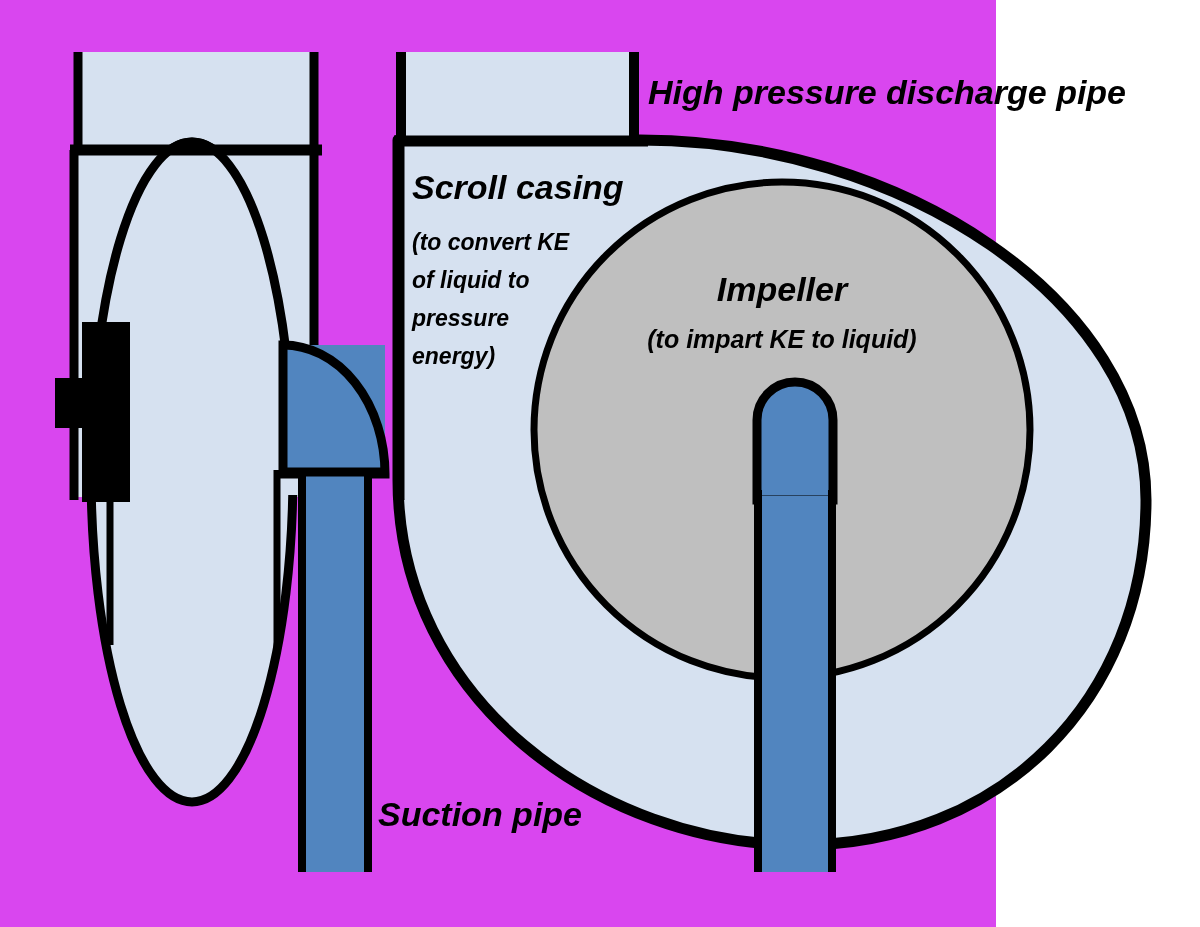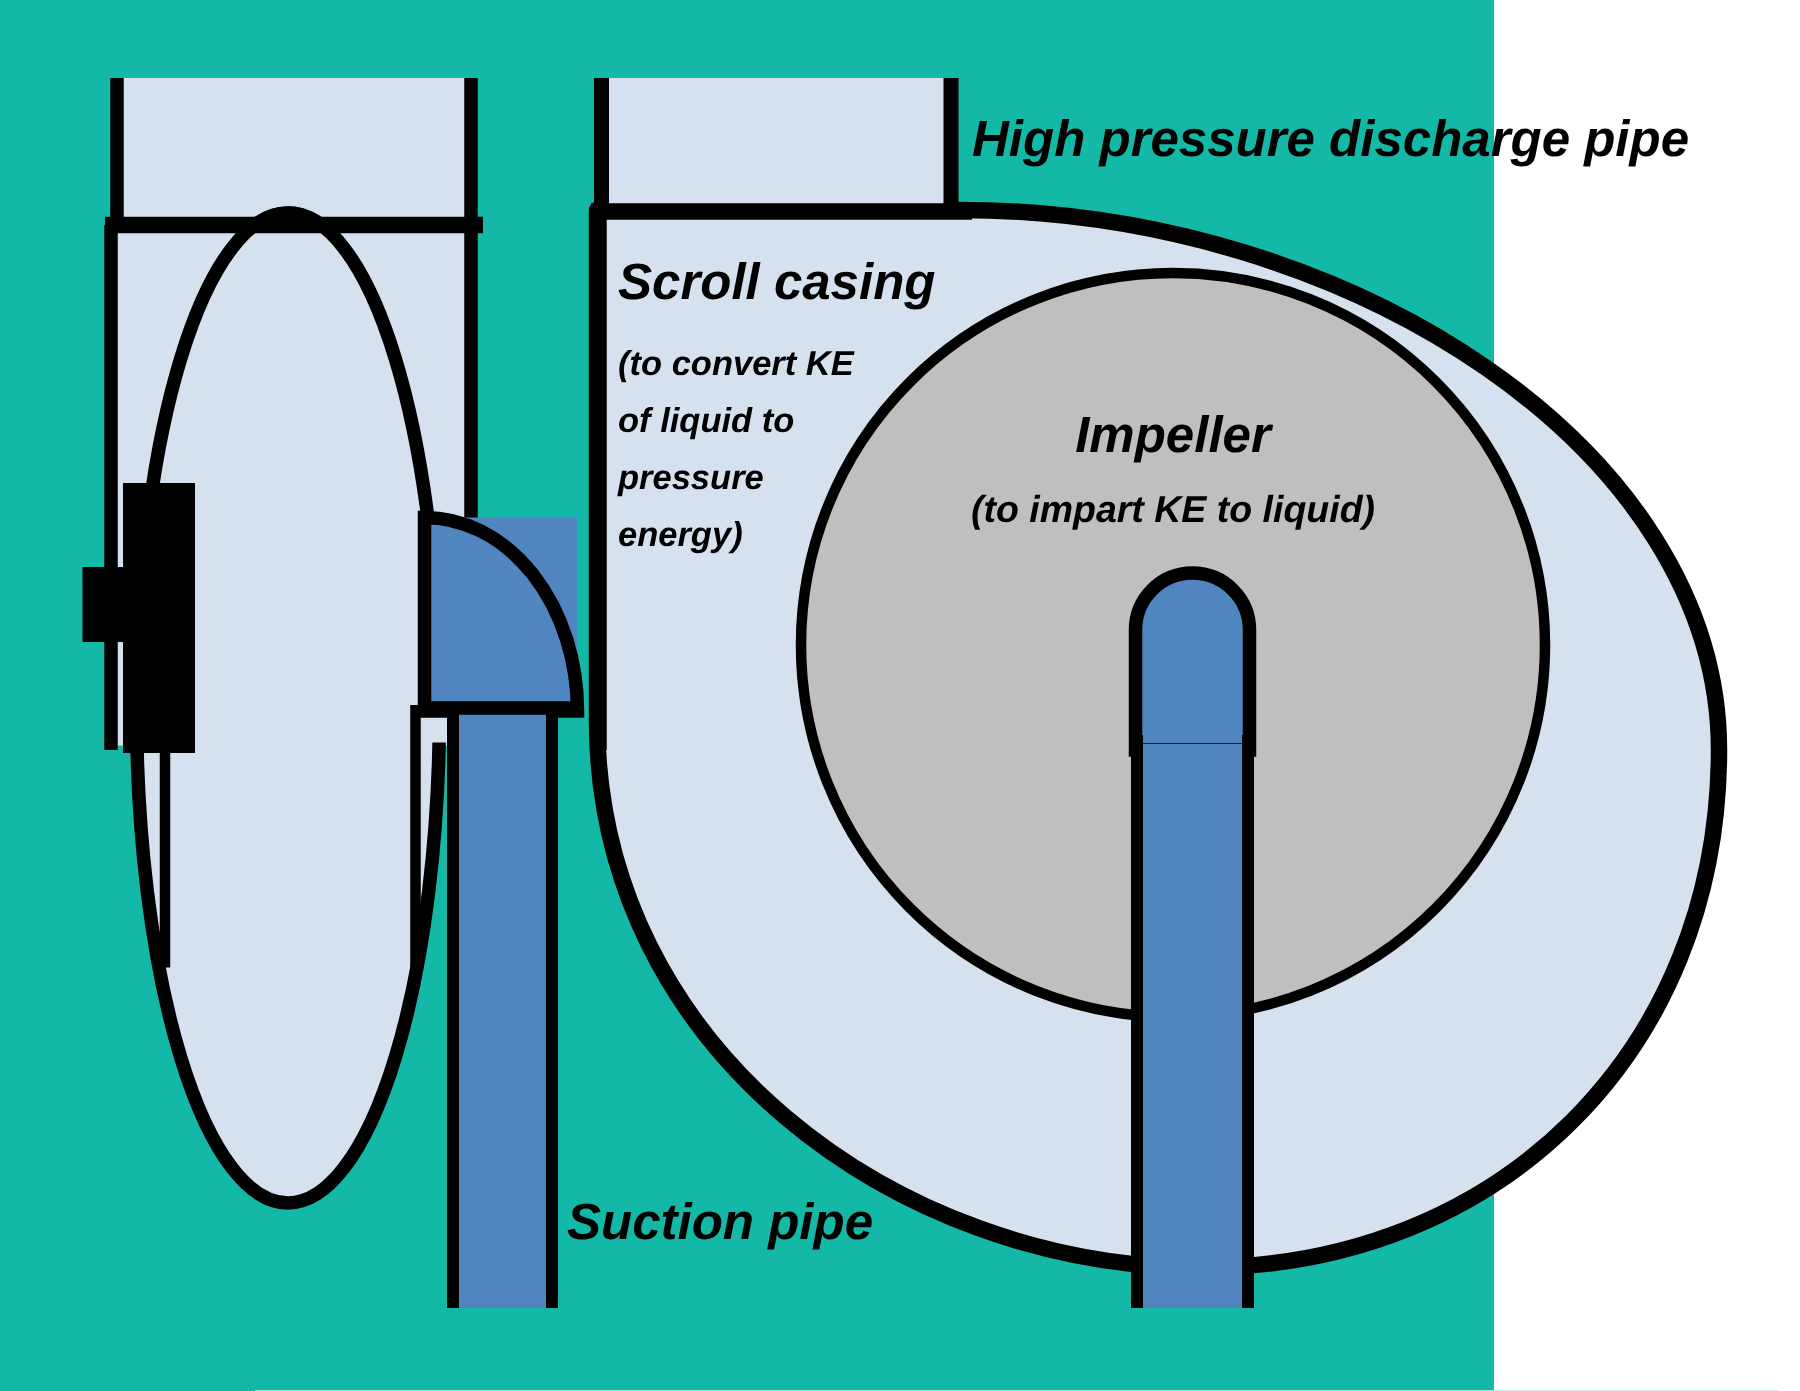--- a/index.html
+++ b/index.html
@@ -10,21 +10,21 @@
   body {
     width: 1200px;
     height: 927px;
     font-family: "Liberation Sans", sans-serif;
     overflow: hidden;
   }
   #diagram-root {
     position: relative;
     width: 996px;
     height: 927px;
-    background: #14b8a6;
+    background: #d946ef;
   }
   svg.diagram {
     display: block;
     width: 1200px;
     height: 927px;
   }
   .lbl {
     font-family: "Liberation Sans", sans-serif;
     font-style: italic;
     font-weight: bold;

